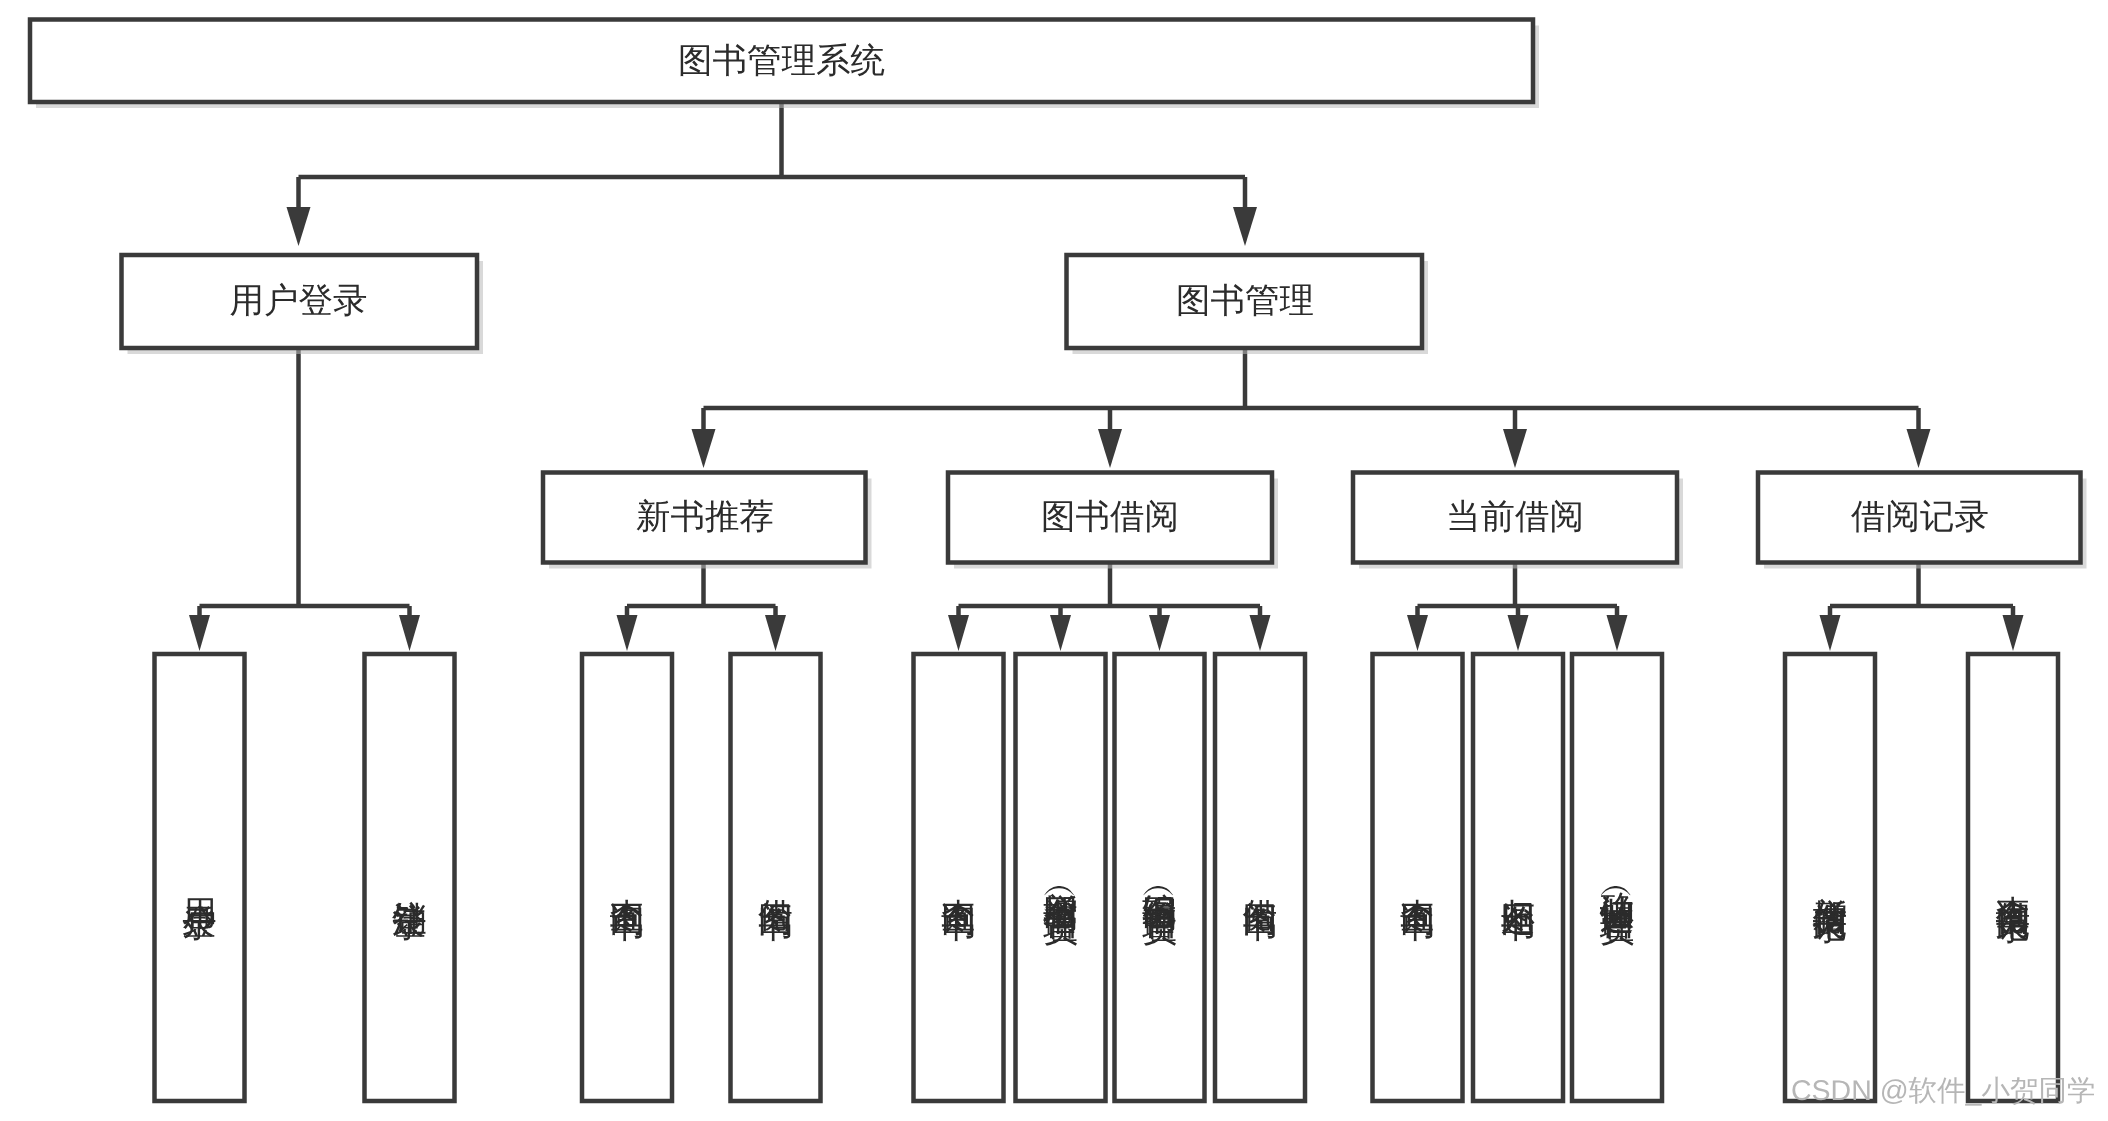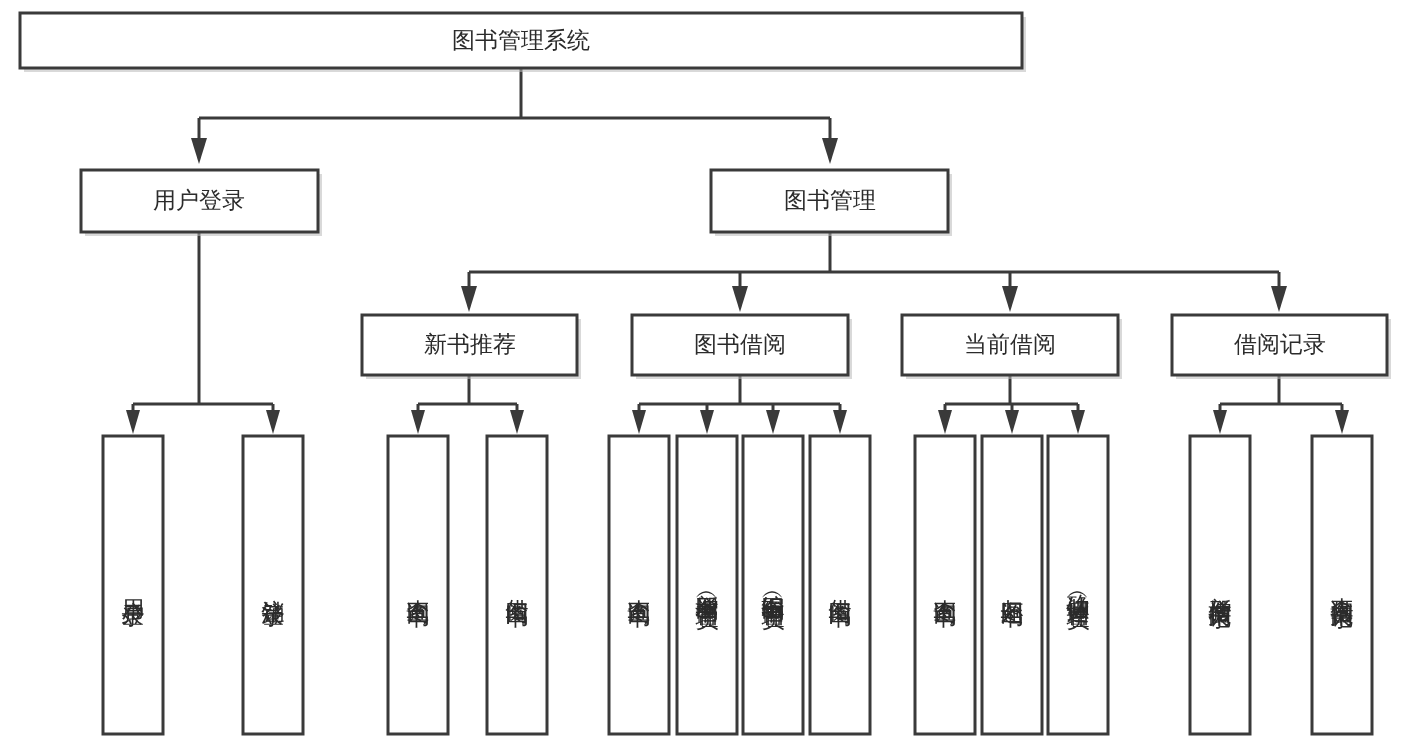--- a/index.html
+++ b/index.html
@@ -221,14 +221,15 @@
   <div class="node-label-v" style="left:609px; top:436px; width:60px; height:298px;">查询图书</div>
   <div class="node-label-v" style="left:677px; top:436px; width:60px; height:298px;">新增图书（管理员）</div>
   <div class="node-label-v" style="left:743px; top:436px; width:60px; height:298px;">编辑图书（管理员）</div>
   <div class="node-label-v" style="left:810px; top:436px; width:60px; height:298px;">借阅图书</div>
   <div class="node-label-v" style="left:915px; top:436px; width:60px; height:298px;">查询图书</div>
   <div class="node-label-v" style="left:982px; top:436px; width:60px; height:298px;">归还图书</div>
   <div class="node-label-v" style="left:1048px; top:436px; width:60px; height:298px;">确认归还（管理员）</div>
   <div class="node-label-v" style="left:1190px; top:436px; width:60px; height:298px;">新增借阅记录</div>
   <div class="node-label-v" style="left:1312px; top:436px; width:60px; height:298px;">查询借阅记录</div>
 
+  <div class="watermark" style="left:1194px; top:714px;">CSDN @软件_小贺同学</div>
 
 </div>
 
 </body></html>

